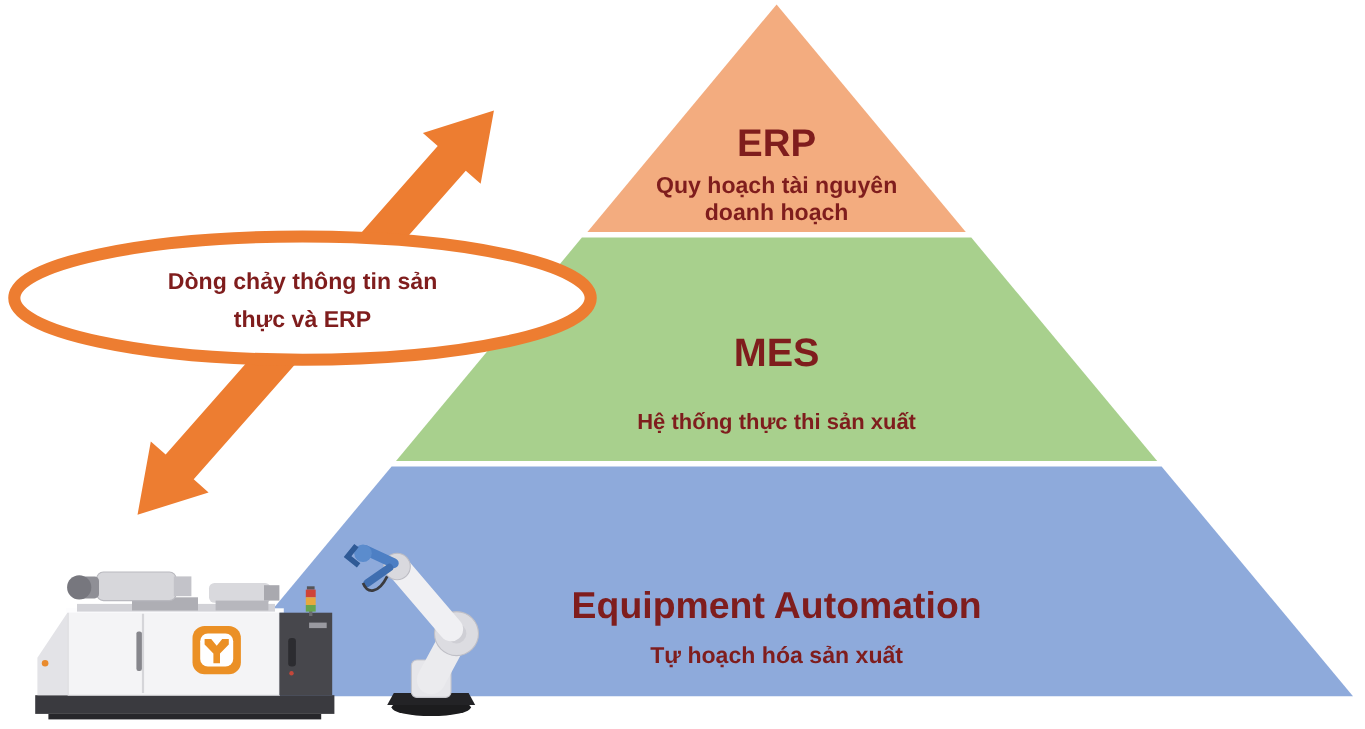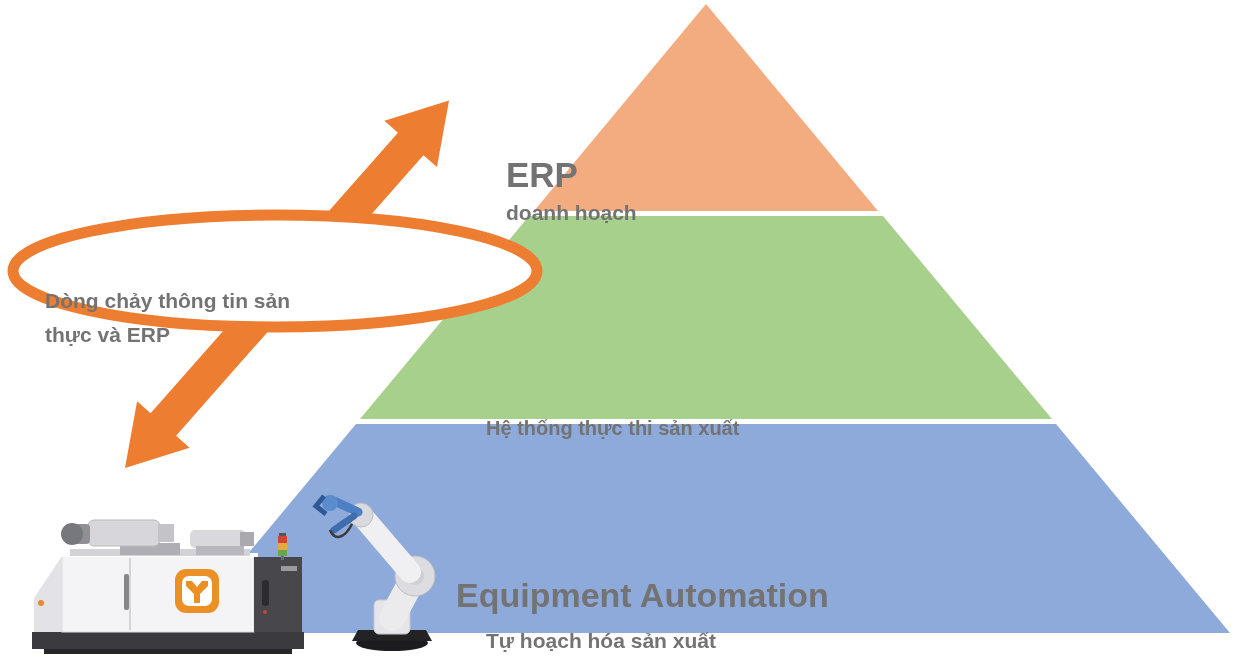--- a/index.html
+++ b/index.html
@@ -6,24 +6,24 @@
   .stage{
     position:relative;
     width:1241px;height:663px;
     background:#ffffff;
     overflow:hidden;
     font-family:"Liberation Sans","DejaVu Sans",sans-serif;
   }
   .stage svg{position:absolute;left:0;top:0;}
   .txt{
     position:absolute;
-    color:#737373;
+    text-align:center;
+    color:#7f1d1d;
     font-weight:700;
     white-space:nowrap;
-    margin-top:44px;
   }
   .erp-title   {left:506px;top:112px;width:400px;font-size:35px;line-height:38px;}
   .erp-sub     {left:506px;top:156px;width:400px;font-size:21px;line-height:25px;}
   .mes-title   {left:506px;top:301px;width:400px;font-size:36px;line-height:40px;}
   .mes-sub     {left:486px;top:371px;width:440px;font-size:20px;line-height:26px;}
   .eq-title    {left:456px;top:530px;width:500px;font-size:34px;line-height:42px;}
   .eq-sub      {left:486px;top:584px;width:440px;font-size:21px;line-height:26px;}
   .callout-txt {left:45px;top:240px;width:460px;font-size:21px;line-height:34px;}
 </style>
 </head>
@@ -103,23 +103,25 @@
         <line x1="354" y1="516" x2="334" y2="530" stroke="#3f6eb0" stroke-width="7" stroke-linecap="round"></line>
         <circle cx="330" cy="503" r="8" fill="#5b8ccd"></circle>
         <polyline points="324,496 316,506 326,514" fill="none" stroke="#2f5a96" stroke-width="5"></polyline>
         <path d="M352,524 C344,540 334,540 330,530" fill="none" stroke="#3b3b3f" stroke-width="2.5"></path>
       </g>
     </g>
   </svg>
 
   <div class="txt erp-title">ERP</div>
   <div class="txt erp-sub">
+    <div>Quy hoạch tài nguyên</div>
     <div>doanh hoạch</div>
   </div>
 
+  <div class="txt mes-title">MES</div>
   <div class="txt mes-sub">Hệ thống thực thi sản xuất</div>
 
   <div class="txt eq-title">Equipment Automation</div>
   <div class="txt eq-sub">Tự hoạch hóa sản xuất</div>
 
   <div class="txt callout-txt">
     <div>Dòng chảy thông tin sản</div>
     <div>thực và ERP</div>
   </div>
 

